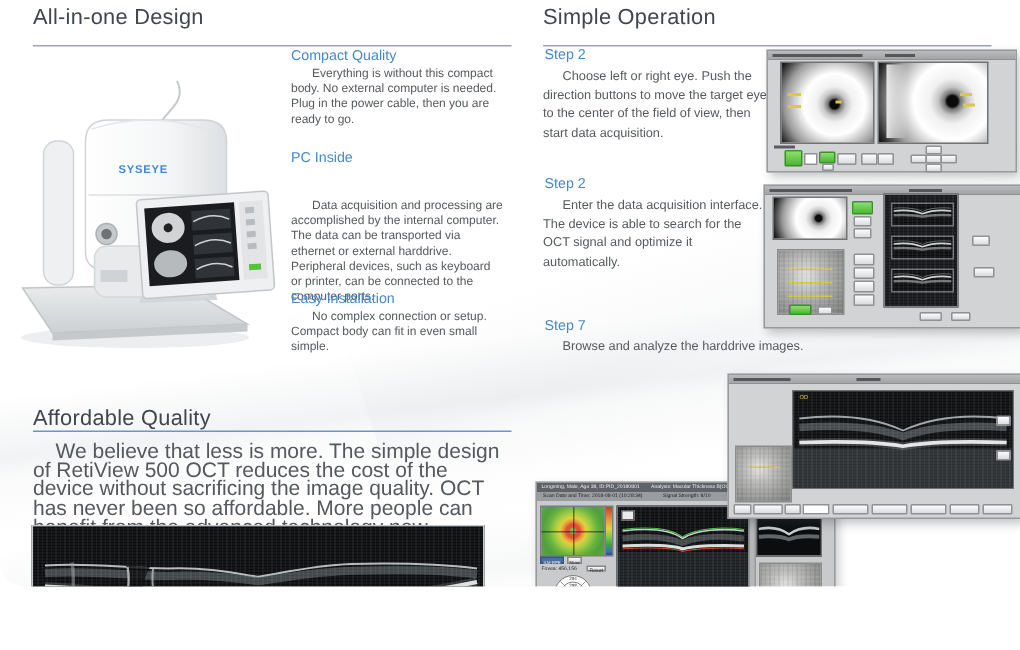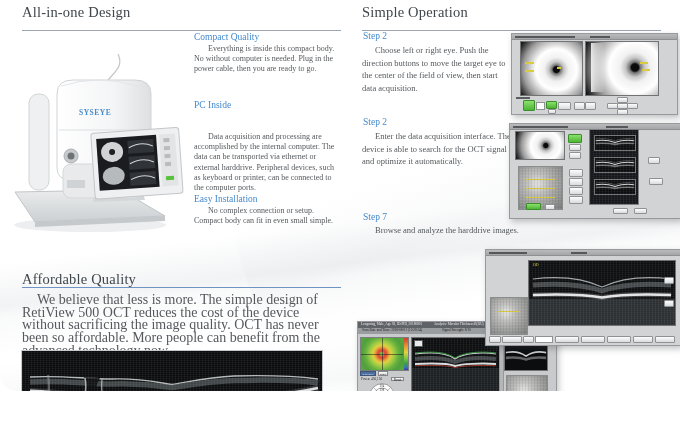--- a/index.html
+++ b/index.html
@@ -1,17 +1,17 @@
 <!DOCTYPE html>
 <html style="--accent_blue: #4489cd; --heading_text: #3f464c; --body_text: #55595d; --underline_top: #9aa5b0; --underline_affordable: #6f94c4; --green_button: #4db536; --marker_yellow: #d9ca3e;"><head>
 <meta charset="utf-8">
 <style>
   html,body{margin:0;padding:0;background:#fff;}
   .page{position:relative;width:680px;height:391px;background:#ffffff;overflow:hidden;
-        font-family:Liberation Serif, serif;border-radius:17px;}
+        font-family:Liberation Sans, sans-serif;border-radius:17px;}
   .band{position:absolute;pointer-events:none;
         background:linear-gradient(180deg,rgba(255,255,255,0),rgba(188,194,200,.20) 45%,rgba(212,216,220,.12) 58%,rgba(255,255,255,0));}
   .sec-title{position:absolute;font-size:14.5px;color:var(--heading_text);letter-spacing:.2px;}
   .rule{position:absolute;height:1px;}
   .feat-h{position:absolute;font-size:9.5px;color:var(--accent_blue);}
   .feat-p{position:absolute;font-size:8px;line-height:10.2px;color:var(--body_text);text-indent:14px;}
   .step-p{position:absolute;font-size:8.5px;line-height:12.6px;color:var(--body_text);text-indent:13px;}
   .afford-p{position:absolute;font-size:14px;line-height:12.7px;color:var(--body_text);text-indent:15px;}
 
   .win{position:absolute;background:#d2d3d5;border:1px solid #97999c;box-shadow:2px 3px 6px rgba(60,65,70,.30);}
@@ -103,21 +103,21 @@
       <rect x="156" y="84" width="16" height="52" fill="#e2e4e6"></rect>
       <rect x="160" y="88" width="6" height="4" fill="#b9bcbe"></rect>
         <rect x="160" y="96" width="6" height="4" fill="#b9bcbe"></rect>
       <rect x="160" y="104" width="6" height="4" fill="#b9bcbe"></rect>
         <rect x="160" y="112" width="6" height="4" fill="#b9bcbe"></rect>
       <rect x="160" y="126" width="8" height="4" fill="#57c13d"></rect>
     </g>
   </svg>
 
   <div class="feat-h" style="left:194px;top:32px;">Compact Quality</div>
-  <div class="feat-p" style="left:194px;top:44px;width:142px;">Everything is inside this compact body. No without computer is needed. Plug in the power cable, then you are ready to go.</div>
+  <div class="feat-p" style="left:194px;top:44px;width:142px;">Everything is without this compact body. No external computer is needed. Plug in the power cable, then you are ready to go.</div>
   <div class="feat-h" style="left:194px;top:100px;">PC Inside</div>
   <div class="feat-p" style="left:194px;top:112px;width:142px;margin-top:20px;">Data acquisition and processing are accomplished by the internal computer. The data can be transported via ethernet or external harddrive. Peripheral devices, such as keyboard or printer, can be connected to the computer ports.</div>
   <div class="feat-h" style="left:194px;top:194px;">Easy Installation</div>
   <div class="feat-p" style="left:194px;top:206px;width:142px;">No complex connection or setup. Compact body can fit in even small simple.</div>
 
   <div class="sec-title" style="left:362px;top:4px;text-align:center;">Simple Operation</div>
   <div class="rule" style="left:362px;top:30px;width:299px;background:var(--underline_top);"></div>
 
   <div class="feat-h" style="left:363px;top:31px;">Step 2</div>
   <div class="step-p" style="left:362px;top:44px;width:150px;">Choose left or right eye. Push the direction buttons to move the target eye to the center of the field of view, then start data acquisition.</div>

